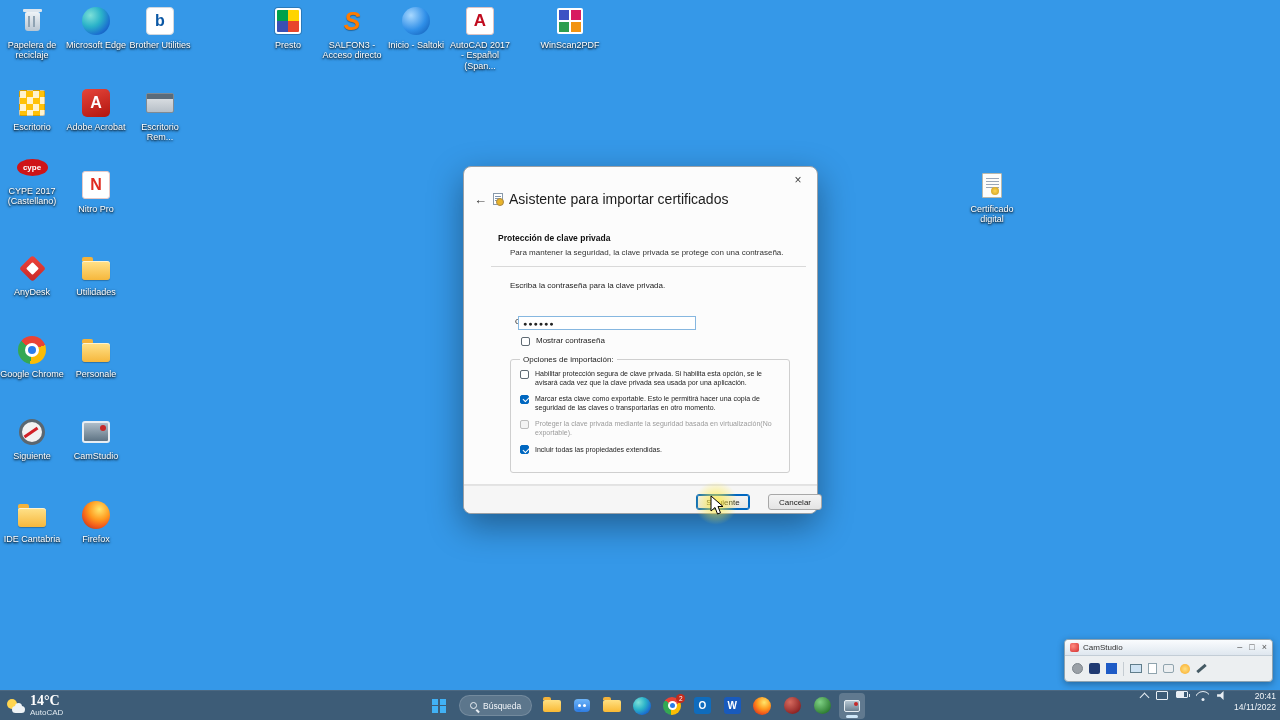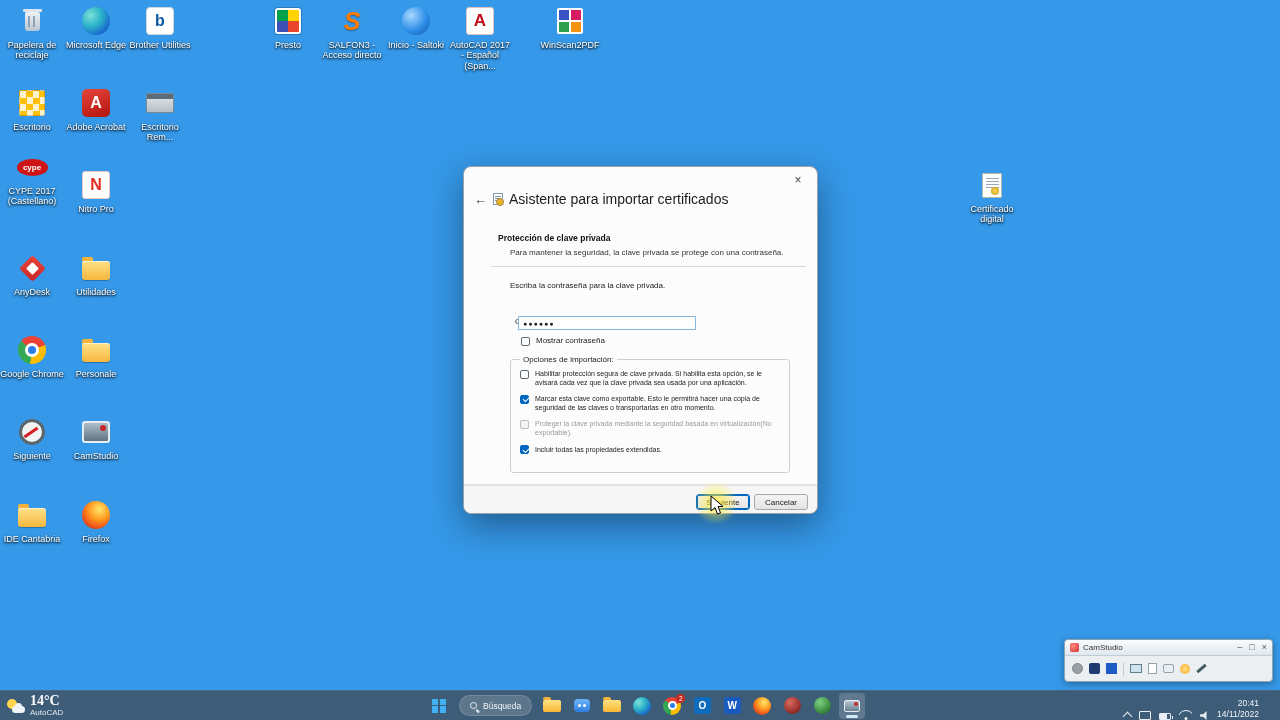--- a/index.html
+++ b/index.html
@@ -89,21 +89,21 @@
   .cb.dis { border-color:#bdbdbd; background:#f4f4f4; }
   .opts { position:absolute; left:46px; top:188px; width:280px; height:118px; border:1px solid #cfcfcf; border-radius:3px;
           padding:2px 9px 0 9px; }
   .opts legend { font-size:8px; padding:0 3px; color:#222; }
   .opts .chk-row { margin:3px 0 7px; font-size:7px; }
   .chk-row.disabled { color:#9b9b9b; }
   .btn-sep { position:absolute; left:0; top:318px; width:100%; height:1px; background:#e4e4e4; }
   .btn { position:absolute; top:327px; width:54px; height:16px; font-size:8px; background:linear-gradient(#f4f4f4,#e4e4e4);
          border:1px solid #a8a8a8; border-radius:3px; color:#1a1a1a; font-family:inherit; }
   .btn.default { left:232px; border-color:#0067c0; box-shadow:inset 0 0 0 1px #0067c0; }
-  .btn.cancel { left:290px; }
+  .btn.cancel { left:304px; }
 
   
   .glow { position:absolute; left:694px; top:481px; width:44px; height:44px; border-radius:50%; z-index:40; pointer-events:none;
           background:radial-gradient(circle, rgba(255,235,59,.85), rgba(255,235,59,0) 70%); }
   .cursor { position:absolute; left:710px; top:495px; z-index:41; pointer-events:none; }
 
   
   .cs-win { position:absolute; left:1064px; top:639px; width:209px; height:43px; background:#eceff1;
             border:1px solid #8fa3b0; border-radius:4px; box-shadow:0 2px 7px rgba(0,0,0,.32); z-index:5; font-size:8px; }
   .cs-title { height:16px; display:flex; align-items:center; padding:0 5px; gap:4px;
@@ -161,21 +161,21 @@
             display:flex; align-items:center; justify-content:center; }
   .outl { background:#0f6cbd; } .word { background:#185abd; }
   .ff-m { width:18px; height:18px; border-radius:50%;
           background:radial-gradient(circle at 62% 30%, #ffe66b, #ff9a1f 40%, #f25c1c 65%, #b5341f 90%); }
   .app-red { width:17px; height:17px; border-radius:50%; background:radial-gradient(circle at 35% 30%, #d66a5e, #8e2424 75%); }
   .app-green { width:17px; height:17px; border-radius:50%; background:radial-gradient(circle at 35% 30%, #7ed184, #2e7d32 75%); }
   .cs-m { width:16px; height:12px; background:linear-gradient(#b6c6d2,#6b8091); border:1px solid #e6edf2; border-radius:2px; position:relative; }
   .cs-m::after { content:""; position:absolute; right:1px; top:1px; width:4px; height:4px; border-radius:50%; background:#c62828; }
   .badge { position:absolute; top:1px; right:0; min-width:9px; height:9px; border-radius:5px; background:#c42b1c; color:#fff;
            font-size:6.5px; line-height:9px; text-align:center; padding:0 1px; }
-  .tray { position:absolute; right:21px; top:0; height:100%; display:flex; align-items:flex-end; gap:8px; color:#eef3f7; }
+  .tray { position:absolute; right:4px; top:0; height:100%; display:flex; align-items:flex-start; gap:8px; color:#eef3f7; }
   .chev { width:7px; height:7px; border-left:1.5px solid #e8eef4; border-top:1.5px solid #e8eef4; transform:rotate(45deg); margin-top:3px; }
   .t-display { width:12px; height:9px; border:1.3px solid #e8eef4; border-radius:1px; }
   .t-batt { width:12px; height:7px; border:1.2px solid #e8eef4; border-radius:1px; position:relative; background:linear-gradient(90deg,#e8eef4 0 70%, transparent 0); }
   .t-batt::after { content:""; position:absolute; right:-3px; top:1.5px; width:1.5px; height:3px; background:#e8eef4; }
   .t-wifi { position:relative; width:13px; height:10px; overflow:hidden; }
   .t-wifi::before { content:""; position:absolute; left:50%; bottom:0; transform:translateX(-50%); width:3px; height:3px; background:#e8eef4; border-radius:50%; }
   .t-wifi::after { content:""; position:absolute; left:50%; bottom:-7px; transform:translateX(-50%); width:15px; height:15px;
                    border:1.5px solid #e8eef4; border-radius:50%; }
   .t-vol { width:9px; height:9px; background:#e8eef4; clip-path:polygon(0 35%, 35% 35%, 72% 0, 72% 100%, 35% 65%, 0 65%); }
   .clock { text-align:right; font-size:8.5px; line-height:1.3; color:#f2f6fa; }

